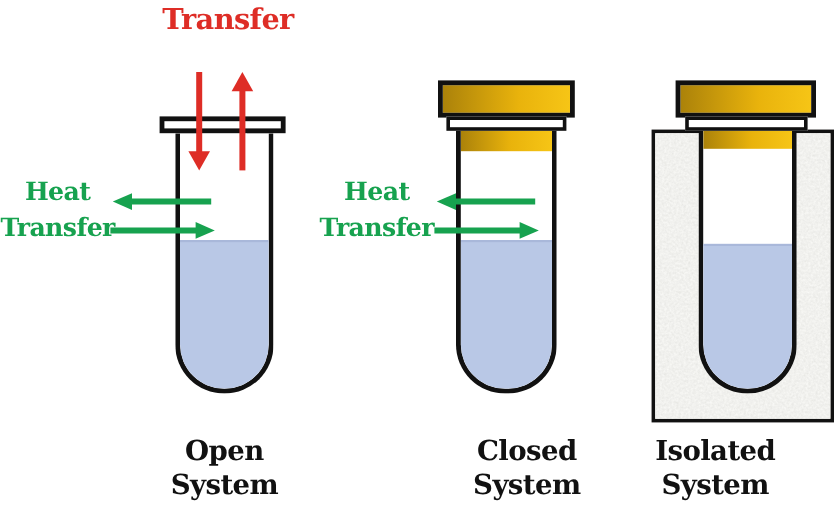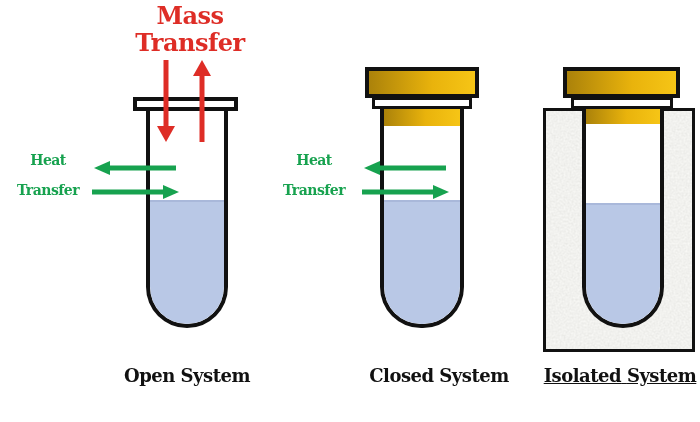--- a/index.html
+++ b/index.html
@@ -10,25 +10,25 @@
   html,body{margin:0;padding:0;background:#ffffff;}
   .stage{
     position:relative; width:700px; height:422px; background:#ffffff;
     font-family:"DejaVu Serif","Liberation Serif",serif; overflow:hidden;
   }
   .abs{position:absolute;}
   
   .ann{font-weight:bold; text-align:center; letter-spacing:-0.5px;}
   .ann .l{display:block;}
   .mass{left:110px; top:2px; width:160px; color:var(--red); font-size:24px; line-height:27px;}
-  .heat{width:96px; color:var(--green); font-size:14px; line-height:30px;}
+  .heat{width:96px; color:var(--green); font-size:21px; line-height:30px;}
   .heat.open{left:0px; top:145px;}
   .heat.closed{left:266px; top:145px;}
-  .syslabel{top:361px; width:160px; color:var(--label); font-size:18px; line-height:29px; font-weight:bold; text-align:center; letter-spacing:-0.5px;}
-  .syslabel.s0{left:107px;} .syslabel.s1{left:359px;} .syslabel.s2{left:540px;text-decoration:underline;}
+  .syslabel{top:361px; width:160px; color:var(--label); font-size:23px; line-height:29px; font-weight:bold; text-align:center; letter-spacing:-0.5px;}
+  .syslabel.s0{left:107px;} .syslabel.s1{left:359px;} .syslabel.s2{left:516px;}
   
   .tube{
     background:#ffffff;
     border-left:4px solid var(--outline); border-right:4px solid var(--outline);
     border-bottom:4px solid var(--outline);
     border-radius:0 0 41px 41px; overflow:hidden;
   }
   .liquid{
     position:absolute; left:0; right:0; bottom:0;
     background:var(--liquid); border-top:2px solid #a9b8da;
@@ -63,21 +63,20 @@
   .arrow-green polygon{fill:var(--green);}
   .z10{z-index:10;} .z20{z-index:20;} .z30{z-index:30;}
 </style>
 </head>
 <body>
 
 <div class="stage">
 
   <div>
     <div class="abs ann mass">
-      <span class="l">Mass</span>
       <span class="l">Transfer</span>
     </div>
 
     <div class="abs rim z20"></div>
 
     <div class="abs tube z10" style="left:146px; top:111px; width:74px; height:213px;">
       <div class="liquid" style="top:89px;"></div>
     </div>
 
     <div class="abs ann heat open">

